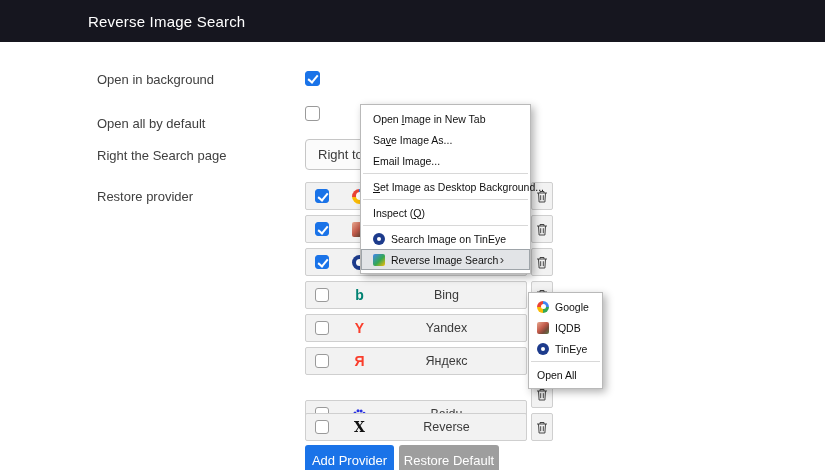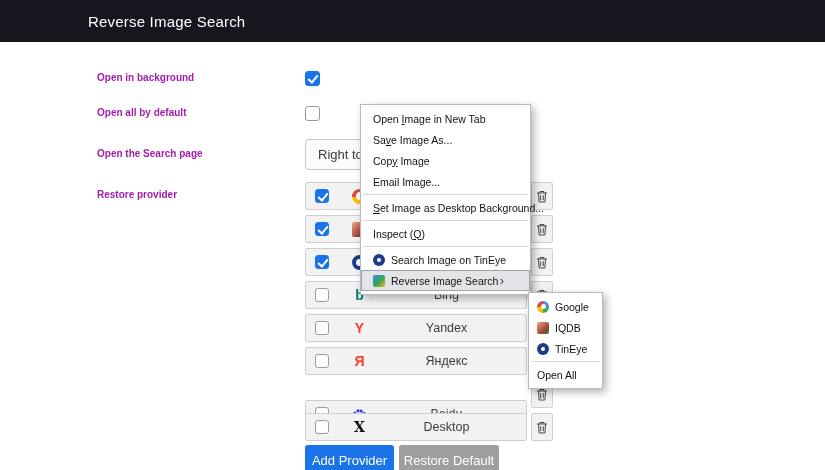--- a/index.html
+++ b/index.html
@@ -5,21 +5,21 @@
   * { margin:0; padding:0; box-sizing:border-box; }
   html,body { background:#fff; }
   .screen {
     position:relative; width:825px; height:470px; overflow:hidden;
     background:#fff; font-family:"Liberation Sans", sans-serif;
   }
   
   .hdr { position:absolute; left:0; top:0; width:825px; height:42px; background:#16161f; display:flex; align-items:center; }
   .hdr .title { margin-left:88px; color:#ffffff; font-size:15px; letter-spacing:.2px; }
   
-  .flabel { position:absolute; left:97px; font-size:10px; color:#a21caf;font-weight:bold; }
+  .flabel { position:absolute; left:97px; font-size:13px; color:#404040; }
   
   .cb { width:15px; height:15px; border:1px solid #9a9a9a; border-radius:3px; background:#fff; position:relative; cursor:pointer; }
   .cb.abs { position:absolute; left:305px; }
   .cb[data-checked="true"] { background:#1a73e8; border-color:#1a73e8; }
   .cb[data-checked="true"]::after {
     content:""; position:absolute; left:4px; top:1px; width:4px; height:8px;
     border:solid #fff; border-width:0 2px 2px 0; transform:rotate(40deg);
   }
   .cb.inrow { width:14px; height:14px; margin-left:9px; flex:0 0 auto; }
   
@@ -72,24 +72,24 @@
 
 <div class="screen">
 
   <div class="hdr">
     <span class="title">Reverse Image Search</span>
   </div>
 
   <span class="flabel" style="top:72px">Open in background</span>
   <span class="cb abs" style="top:71px" data-checked="true"></span>
 
-  <span class="flabel" style="top:107px">Open all by default</span>
+  <span class="flabel" style="top:116px">Open all by default</span>
   <span class="cb abs" style="top:106px" data-checked="false"></span>
 
-  <span class="flabel" style="top:148px">Open the Search page</span>
+  <span class="flabel" style="top:148px">Right the Search page</span>
   <div class="select">
     <span>Right to</span>
   </div>
 
   <span class="flabel" style="top:189px">Restore provider</span>
 
   <div class="prow" style="top:182px">
     <span class="cb inrow" data-checked="true"></span>
     <span class="picon icon-google"></span>
     <span class="pname">Google</span>
@@ -170,40 +170,37 @@
   </div>
   <button class="trash" style="top:380px">
     <svg width="12" height="13" viewBox="0 0 12 13">
         <path d="M1 3h10M4 3V1.5h4V3M2.5 3l.6 9h5.8l.6-9M4.7 5.2v5M7.3 5.2v5" stroke="#444" stroke-width="1" fill="none"></path>
       </svg>
   </button>
 
   <div class="prow" style="top:413px">
     <span class="cb inrow" data-checked="false"></span>
     <span class="picon glyph c-sauce">X</span>
-    <span class="pname">Desktop</span>
+    <span class="pname">Reverse</span>
   </div>
   <button class="trash" style="top:413px">
     <svg width="12" height="13" viewBox="0 0 12 13">
         <path d="M1 3h10M4 3V1.5h4V3M2.5 3l.6 9h5.8l.6-9M4.7 5.2v5M7.3 5.2v5" stroke="#444" stroke-width="1" fill="none"></path>
       </svg>
   </button>
 
   <button class="btn add">Add Provider</button>
   <button class="btn restore">Restore Default</button>
 
   <div class="cmenu">
     <div class="mi">
       <span class="mlabel"><span>Open </span><span class="ak">I</span><span>mage in New Tab</span></span>
     </div>
     <div class="mi">
       <span class="mlabel"><span>Sa</span><span class="ak">v</span><span>e Image As...</span></span>
-    </div>
-    <div class="mi">
-      <span class="mlabel"><span>Cop</span><span class="ak">y</span><span> Image</span></span>
     </div>
     <div class="mi">
       <span class="mlabel"><span>Email Ima</span><span class="ak">g</span><span>e...</span></span>
     </div>
     <div class="sep"></div>
     <div class="mi">
       <span class="mlabel"><span></span><span class="ak">S</span><span>et Image as Desktop Background...</span></span>
     </div>
     <div class="sep"></div>
     <div class="mi">

